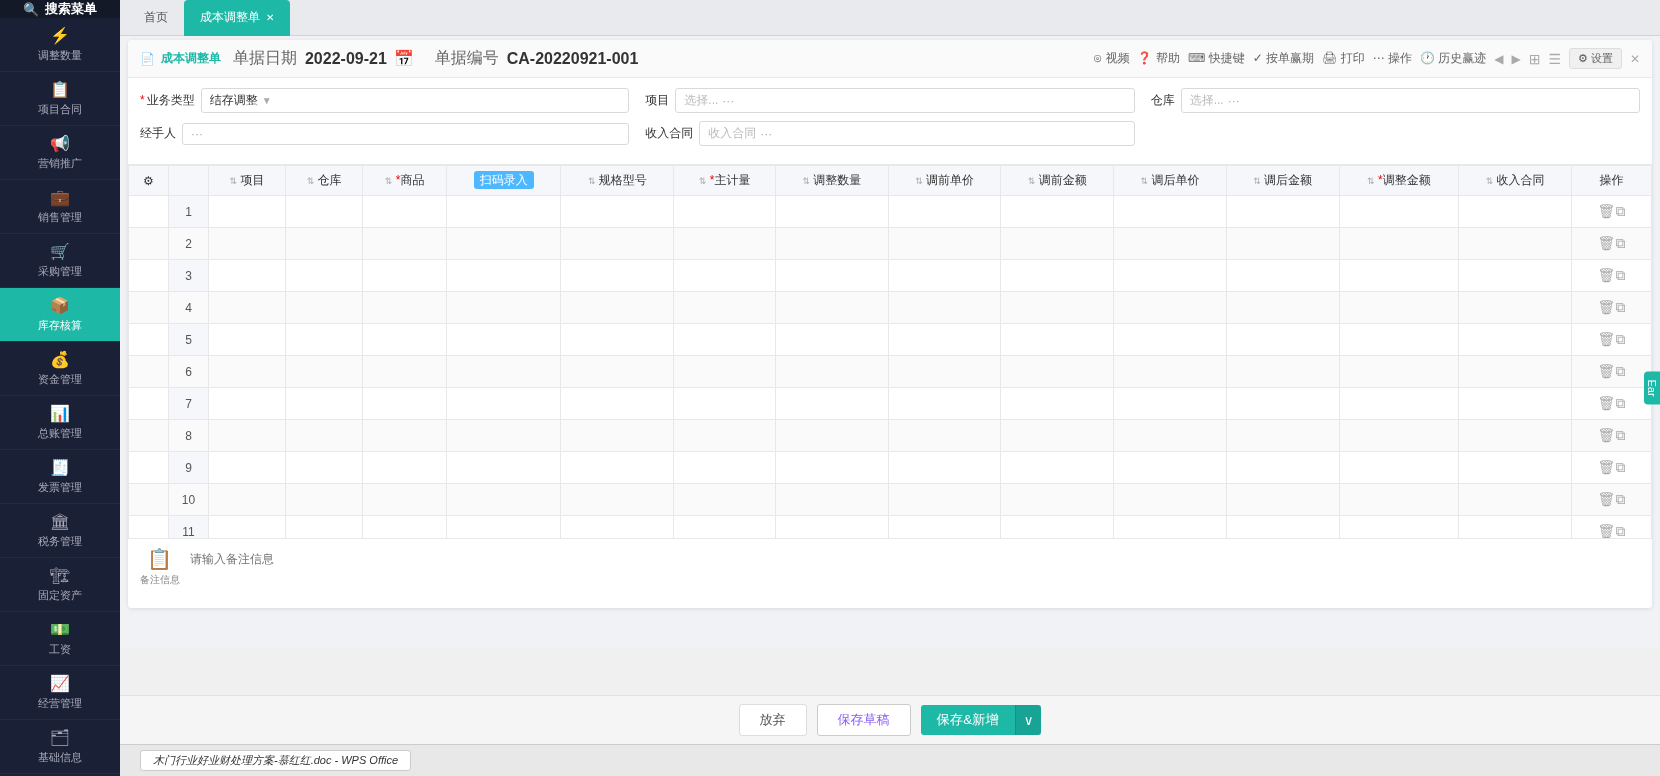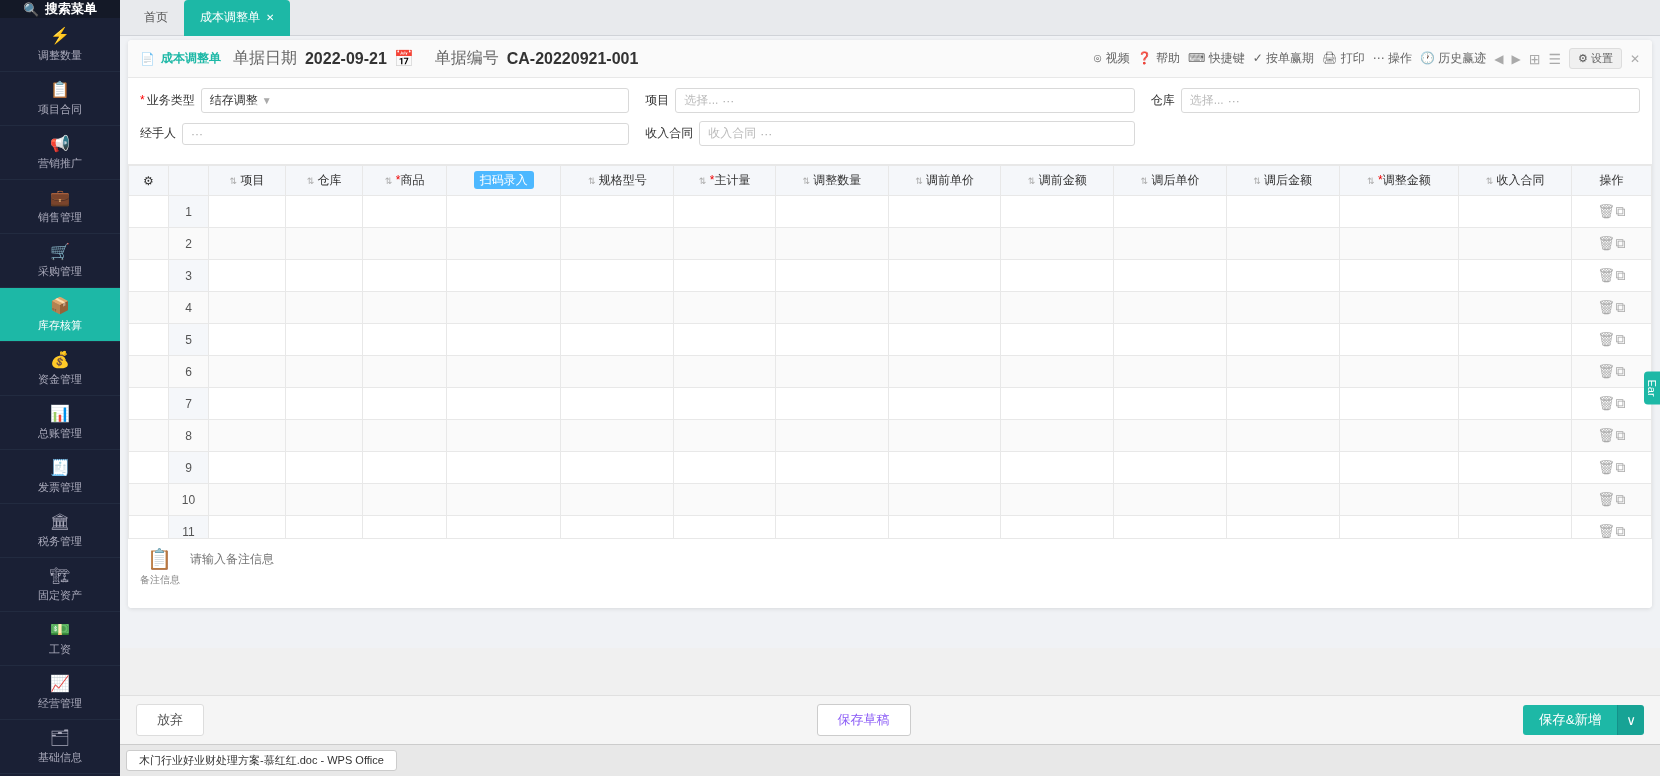--- a/index.html
+++ b/index.html
@@ -135,22 +135,22 @@
     }
     .btn-discard { background: #fff; color: #555; }
     .btn-draft { background: #fff; color: #8b5cf6; border-color: #ccc; }
     .btn-save-new { background: #1db8a6; color: #fff; border: none; padding: 6px 16px; border-radius: 3px 0 0 3px; }
     .btn-save-dropdown { background: #17a395; color: #fff; border: none; padding: 6px 8px; border-radius: 0 3px 3px 0; border-left: 1px solid #15918a; cursor: pointer; }
     .save-group { display: flex; }
 
     
     .taskbar {
       position: fixed; bottom: 0; left: 120px; right: 0; height: 32px;
-      background: #e8e8e8; display: flex; align-items: center; padding: 0 6px;
-      border-top: 1px solid #ccc; z-index: 200;
+      background: #e8e8e8; display: flex; align-items: center; padding: 0 20px;
+      border-top: 1px solid #ccc; z-index: 200; font-style: italic;
     }
     .taskbar-item {
       background: #fff; border: 1px solid #ccc; border-radius: 3px;
       padding: 2px 12px; font-size: 11px; color: #333; cursor: pointer;
     }
 
     
     .table-area::-webkit-scrollbar { width: 6px; height: 6px; }
     .table-area::-webkit-scrollbar-track { background: #f0f0f0; }
     .table-area::-webkit-scrollbar-thumb { background: #ccc; border-radius: 3px; }
@@ -602,21 +602,21 @@
 
     <div class="notes-area">
       <div style="display:flex;flex-direction:column;align-items:center;gap:2px;">
         <span style="font-size:20px;color:#1db8a6;">📋</span>
         <span style="font-size:10px;color:#888;">备注信息</span>
       </div>
       <textarea class="notes-input" rows="2" placeholder="请输入备注信息" style=""></textarea>
     </div>
   </div>
 
-  <div class="footer" style="position:fixed;bottom:32px;right:0;left:120px;background:#f5f5f5;border-top:1px solid #e0e0e0;padding:8px 16px;display:flex;align-items:center;justify-content:space-between;gap:10px;z-index:150;">
+  <div class="footer" style="position:fixed;bottom:32px;right:0;left:120px;background:#f5f5f5;border-top:1px solid #e0e0e0;padding:8px 16px;display:flex;align-items:center;justify-content:center;gap:10px;z-index:150;">
     <button class="btn btn-discard">放弃</button>
     <button class="btn btn-draft">保存草稿</button>
     <div class="save-group">
       <button class="btn-save-new">保存&amp;新增</button>
       <button class="btn-save-dropdown">∨</button>
     </div>
   </div>
 </div>
 
 <div class="taskbar">

